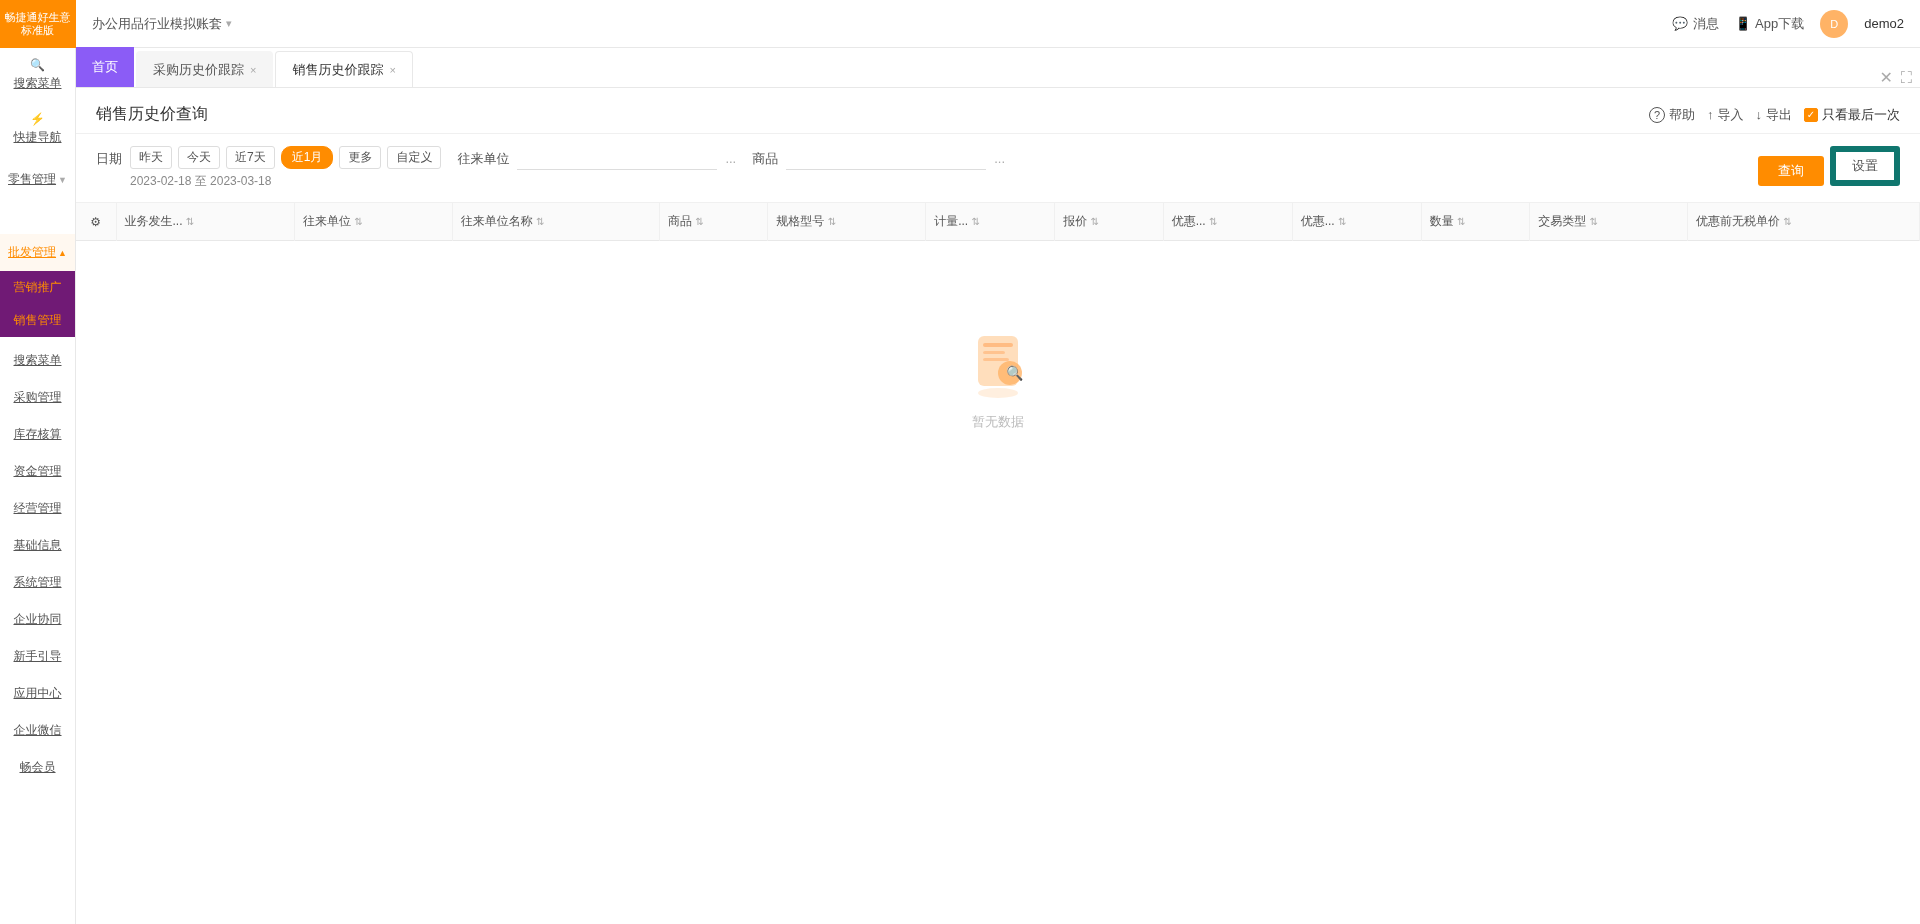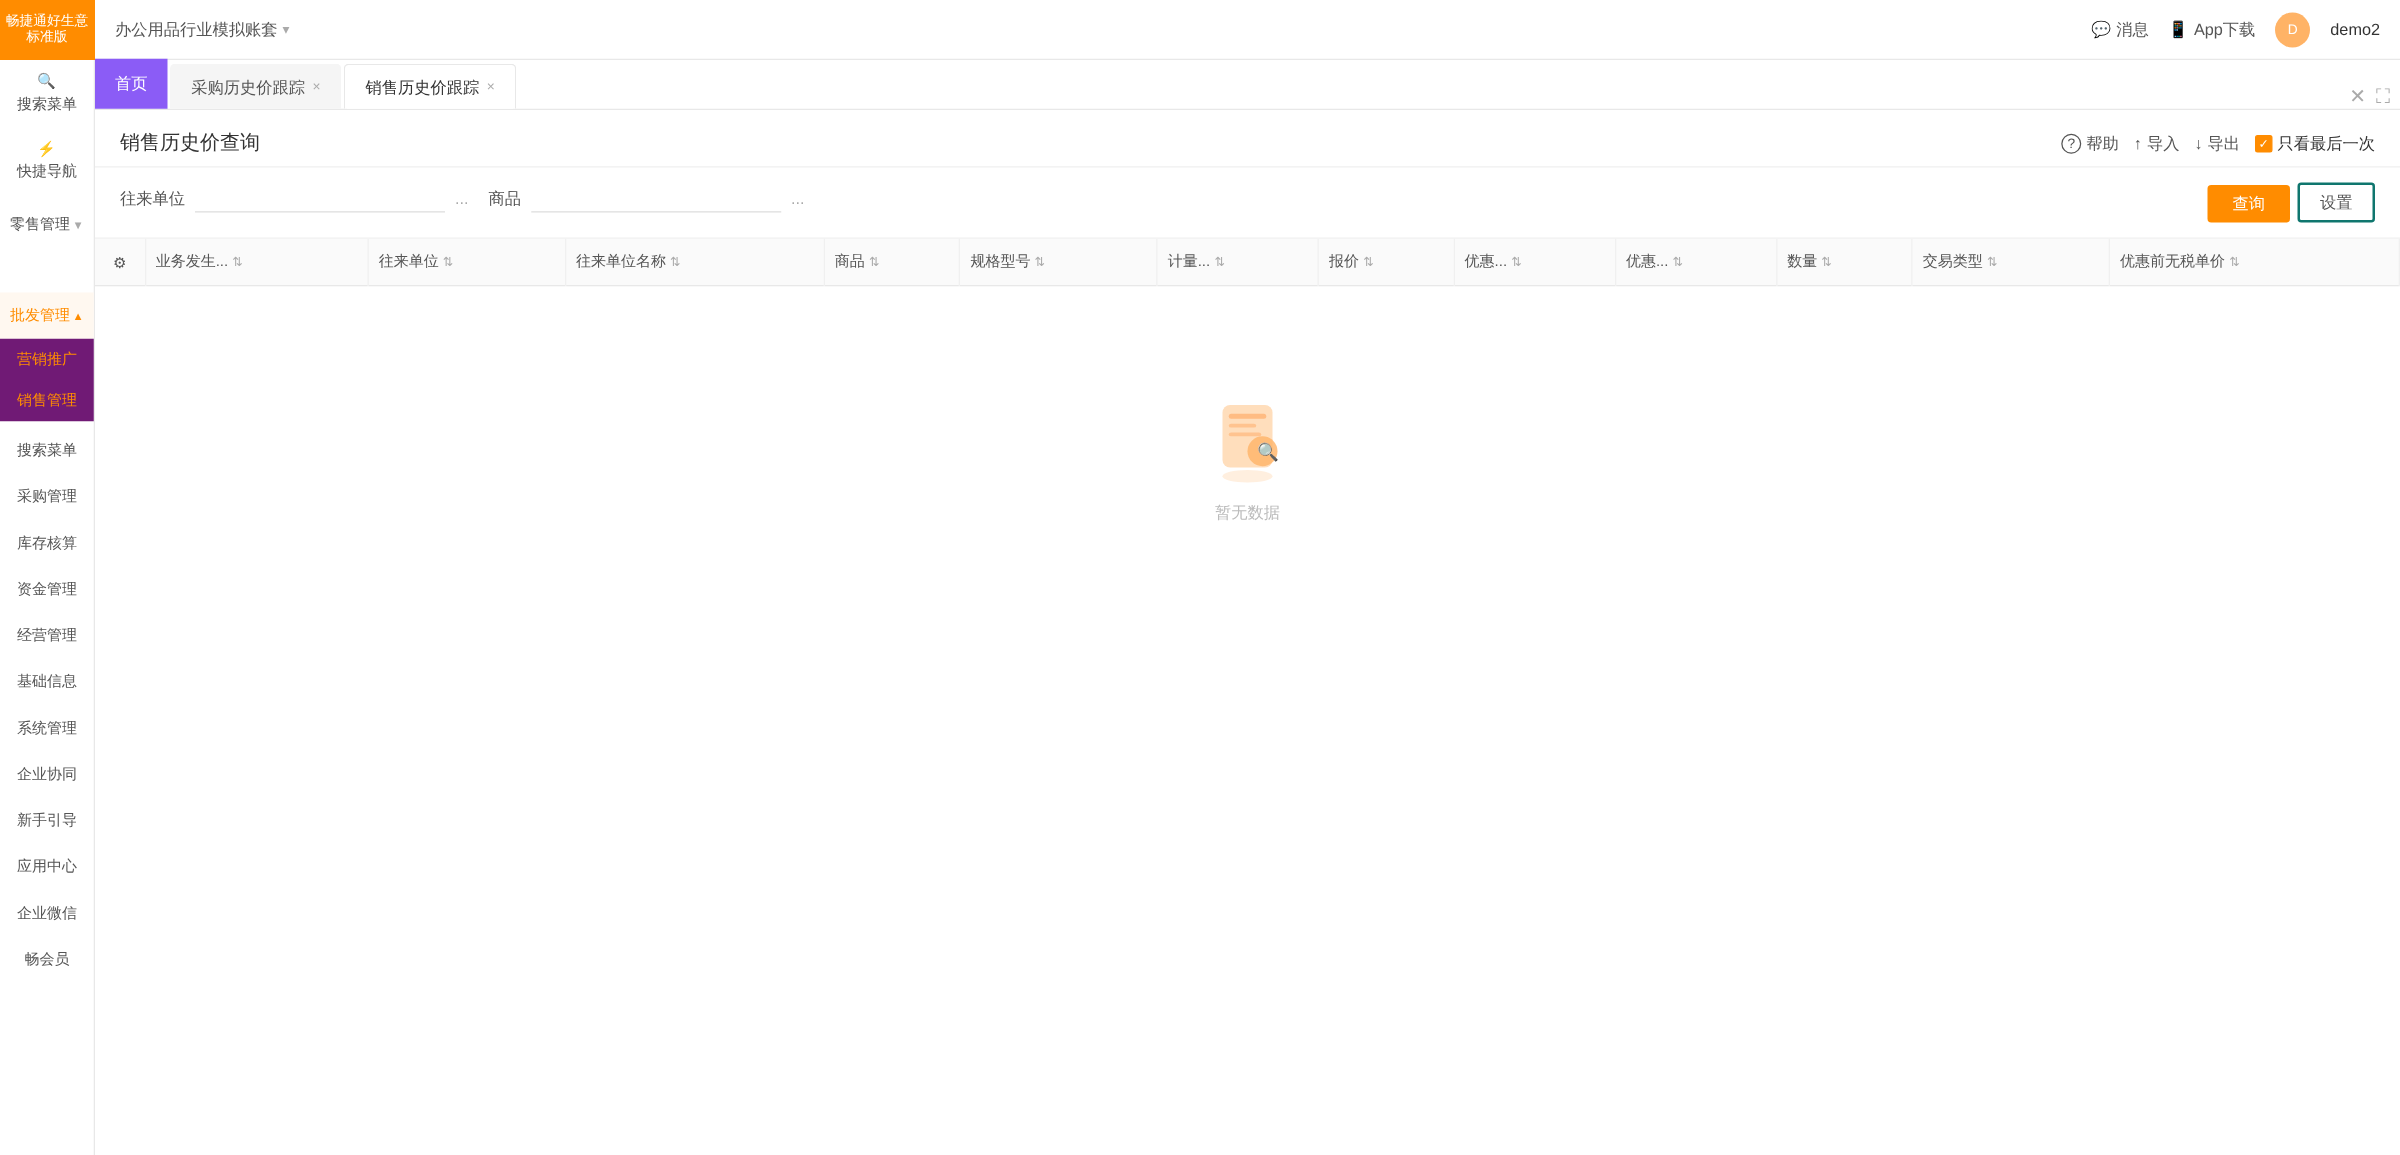--- a/index.html
+++ b/index.html
@@ -3,21 +3,21 @@
   <meta charset="utf-8">
   <style>
     * { box-sizing: border-box; margin: 0; padding: 0; }
     body { font-family: 'Microsoft YaHei', Arial, sans-serif; font-size: 13px; background: #f5f5f5; color: #333; display: flex; height: 924px; overflow: hidden; }
 
     
     .sidebar { width: 76px; background: #fff; border-right: 1px solid #e8e8e8; display: flex; flex-direction: column; align-items: center; padding-top: 0; flex-shrink: 0; }
     .sidebar-logo { width: 88px; height: 48px; background: #ff8c00; display: flex; align-items: center; justify-content: center; flex-direction: column; }
     .sidebar-logo-text { color: #fff; font-size: 11px; line-height: 1.2; text-align: center; }
     .sidebar-item { width: 100%; padding: 10px 4px; text-align: center; cursor: pointer; font-size: 12px; color: #555; display: flex; flex-direction: column; align-items: center; gap: 3px; }
-    .sidebar-item-label { font-size: 12px; }
+    .sidebar-item-label { font-size: 12px; text-decoration: underline; }
     .sidebar-divider { height: 1px; background: #f0f0f0; margin: 2px 0; }
     .sidebar-sub { width: 100%; background: #701a75; }
     .sidebar-sub-item { padding: 8px 4px; text-align: center; font-size: 12px; color: #ff8c00; cursor: pointer; }
     .chevron { font-size: 9px; color: #aaa; }
 
     
     .main { flex: 1; display: flex; flex-direction: column; overflow: hidden; }
 
     
     .topbar { height: 48px; background: #fff; border-bottom: 1px solid #e8e8e8; display: flex; align-items: center; padding: 0 16px; gap: 16px; }
@@ -53,21 +53,21 @@
     .filter-label { font-size: 13px; color: #555; white-space: nowrap; padding-top: 4px; }
     .date-options { display: flex; flex-direction: column; gap: 4px; }
     .date-buttons { display: flex; align-items: center; gap: 6px; }
     .date-btn { padding: 2px 8px; font-size: 12px; color: #555; border: 1px solid #ddd; border-radius: 3px; cursor: pointer; background: #fff; }
     .date-btn.active { background: #ff8c00; color: #fff; border-color: #ff8c00; border-radius: 10px; padding: 2px 10px; }
     .date-range { font-size: 12px; color: #888; }
     .filter-input-group { display: flex; align-items: center; gap: 8px; }
     .filter-input { border: none; border-bottom: 1px solid #ddd; padding: 4px 8px; font-size: 13px; outline: none; width: 200px; background: transparent; }
     .filter-dots { color: #aaa; font-size: 13px; cursor: pointer; }
     .query-btn { padding: 6px 20px; background: #ff8c00; color: #fff; border: none; border-radius: 3px; font-size: 13px; cursor: pointer; }
-    .settings-btn { padding: 5px 16px; background: #fff; color: #555; border: 2px solid #0f766e; border-radius: 3px; font-size: 13px; cursor: pointer; }
+    .settings-btn { padding: 5px 16px; background: #fff; color: #555; border: 6px solid #0f766e; border-radius: 3px; font-size: 13px; cursor: pointer; }
     .filter-right { margin-left: auto; display: flex; flex-direction: row; gap: 6px; align-items: flex-end; }
 
     
     .table-container { flex: 1; overflow: auto; padding: 0; }
     table { width: 100%; border-collapse: collapse; }
     thead tr { background: #fafafa; border-bottom: 1px solid #e8e8e8; }
     th { padding: 10px 8px; text-align: left; font-size: 12px; color: #555; font-weight: normal; border-right: 1px solid #f0f0f0; white-space: nowrap; cursor: pointer; user-select: none; }
     th .sort-icon { color: #aaa; font-size: 10px; }
     .th-gear { width: 40px; text-align: center; }
 
@@ -211,20 +211,34 @@
         </div>
         <label class="checkbox-label">
           <div class="checkbox-checked">✓</div>
           <span>只看最后一次</span>
         </label>
       </div>
     </div>
 
     <div class="filter-bar">
 
+      <div class="filter-group">
+        <span class="filter-label">日期</span>
+        <div class="date-options">
+          <div class="date-buttons">
+            <button class="date-btn">昨天</button>
+            <button class="date-btn">今天</button>
+            <button class="date-btn">近7天</button>
+            <button class="date-btn active">近1月</button>
+            <button class="date-btn">更多</button>
+            <button class="date-btn">自定义</button>
+          </div>
+          <div class="date-range">2023-02-18 至 2023-03-18</div>
+        </div>
+      </div>
 
       <div class="filter-group">
         <span class="filter-label">往来单位</span>
         <div class="filter-input-group">
           <input class="filter-input" type="text" style="">
           <span class="filter-dots">...</span>
         </div>
       </div>
 
       <div class="filter-group">

